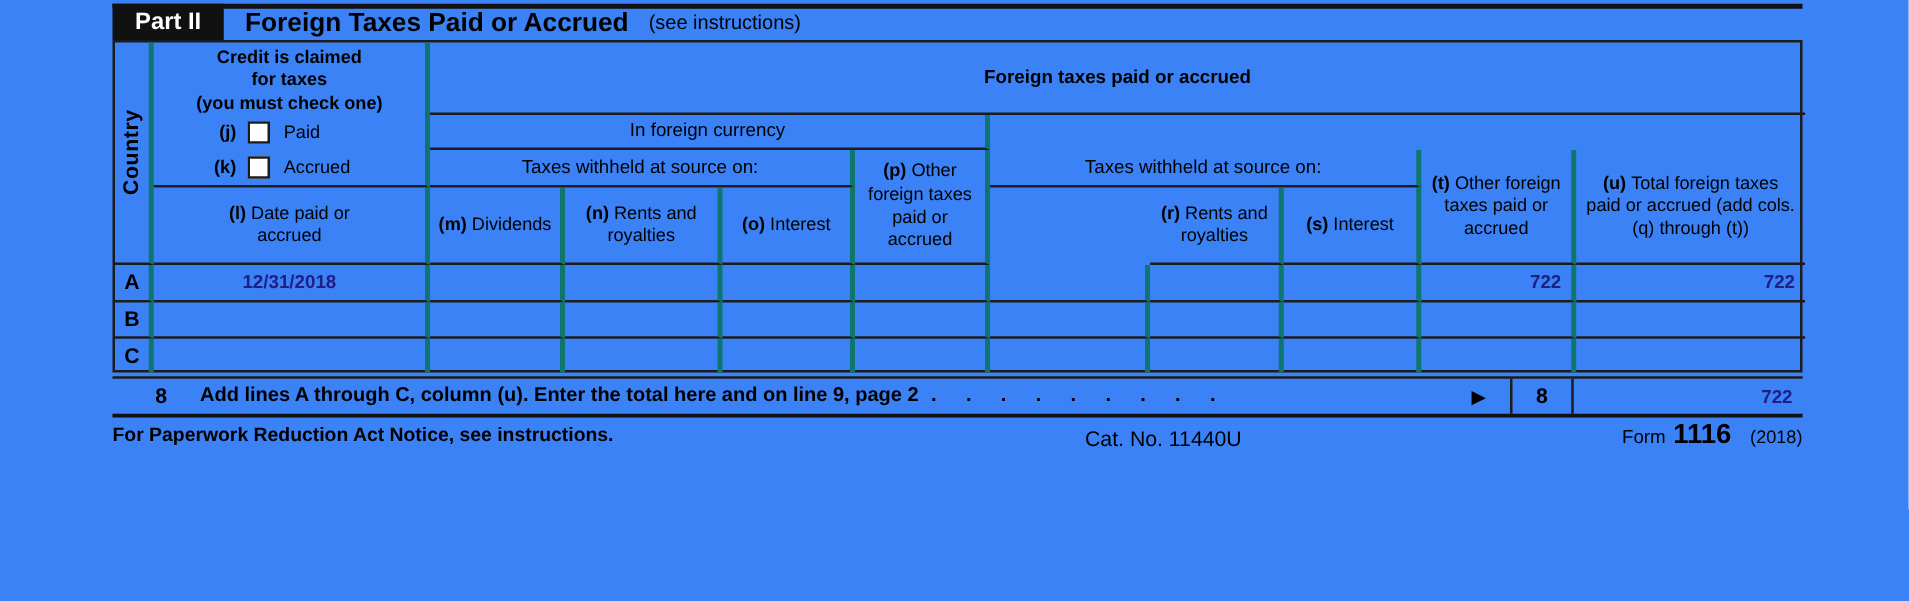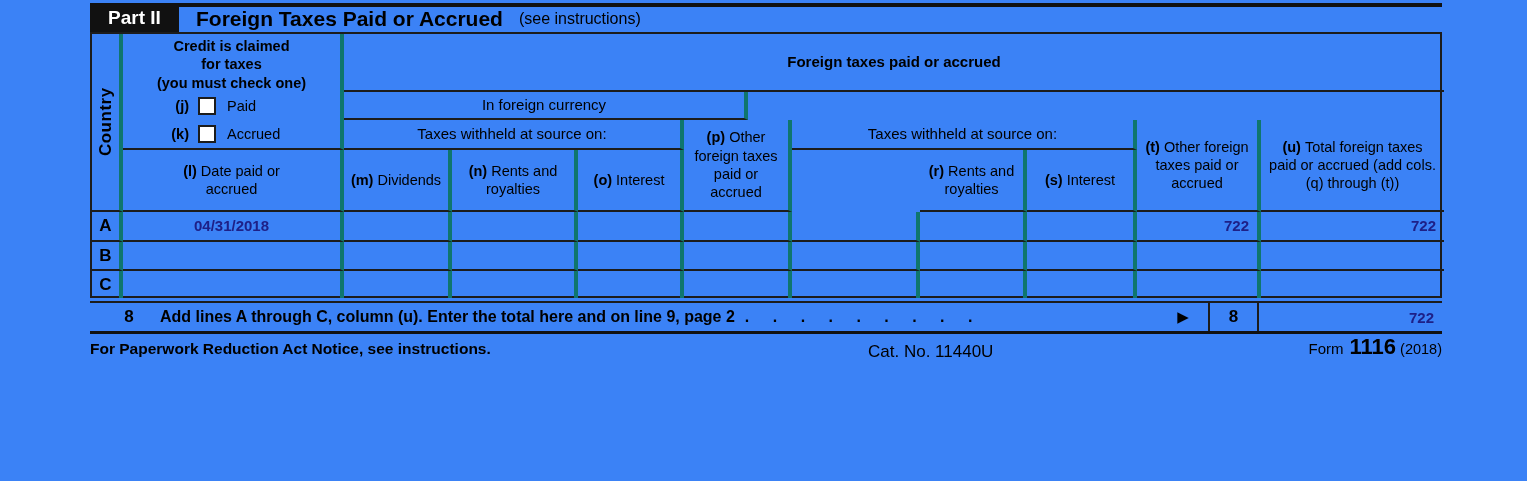--- a/index.html
+++ b/index.html
@@ -67,21 +67,21 @@
   .line8-dots { margin-left:10px; word-spacing:19px; font-weight:bold; }
   .line8-arrow { left:1078px; top:0; width:30px; height:28px; display:flex; align-items:center; justify-content:center; font-size:15px; }
   .line8-box { left:1118px; top:0; width:51px; height:28px; border-left:2px solid #1c1c1c; border-right:2px solid #1c1c1c; display:flex; align-items:center; justify-content:center; font-weight:bold; font-size:17px; }
   .line8-val { left:1169px; top:0; width:183px; height:28px; display:flex; align-items:center; justify-content:flex-end; padding-right:8px; box-sizing:border-box; }
 
   
   .footer-notice { left:90px; top:340px; font-weight:bold; font-size:15.5px; }
   .footer-cat { left:868px; top:342px; font-size:17px; }
   .footer-form { right:85px; top:334px; display:flex; align-items:baseline; }
   .footer-form .w { font-size:15px; margin-right:6px; }
-  .footer-form .n { font-size:22px; font-weight:bold; margin-right:4px; }
+  .footer-form .n { font-size:22px; font-weight:bold; margin-right:15px; }
   .footer-form .y { font-size:14.5px; }
 </style>
 </head>
 <body>
 
 <div class="canvas">
 
   <div class="abs topbar"></div>
   <div class="abs part-tab">
     <span>Part II</span>
@@ -114,21 +114,21 @@
     </div>
 
     <div class="cell br bb collabel" style="left:31px;top:116px;width:221px;height:62px;">
       <span style="max-width:130px;"><span class="b">(l)</span><span class="plain">Date paid or accrued</span></span>
     </div>
 
     <div class="cell bb b sec" style="left:252px;top:0;width:1100px;height:58px;">
       <span>Foreign taxes paid or accrued</span>
     </div>
 
-    <div class="cell br bb sec" style="left:252px;top:58px;width:404px;height:28px;">
+    <div class="cell br bb sec" style="left:252px;top:58px;width:448px;height:28px;">
       <span>In foreign currency</span>
     </div>
 
     <div class="cell br bb sec" style="left:252px;top:86px;width:340px;height:30px;">
       <span>Taxes withheld at source on:</span>
     </div>
     <div class="cell br bb collabel" style="left:592px;top:86px;width:108px;height:92px;">
       <span><span class="b">(p)</span><span class="plain">Other foreign taxes paid or accrued</span></span>
     </div>
     <div class="cell br bb sec" style="left:700px;top:86px;width:345px;height:30px;">
@@ -151,21 +151,21 @@
       <span><span class="b">(o)</span><span class="plain">Interest</span></span>
     </div>
     <div class="cell br bb collabel" style="left:828px;top:116px;width:107px;height:62px;">
       <span style="max-width:95px;"><span class="b">(r)</span><span class="plain">Rents and royalties</span></span>
     </div>
     <div class="cell br bb collabel" style="left:935px;top:116px;width:110px;height:62px;">
       <span><span class="b">(s)</span><span class="plain">Interest</span></span>
     </div>
 
     <div class="cell br bb rowletter" style="left:0;top:178px;width:31px;height:30px;">A</div>
-    <div class="cell br bb entry" style="left:31px;top:178px;width:221px;height:30px;">04/31/2018</div>
+    <div class="cell br bb entry" style="left:31px;top:178px;width:221px;height:30px;">12/31/2018</div>
     <div class="cell br bb entry" style="left:252px;top:178px;width:108px;height:30px;"></div>
     <div class="cell br bb entry" style="left:360px;top:178px;width:126px;height:30px;"></div>
     <div class="cell br bb entry" style="left:486px;top:178px;width:106px;height:30px;"></div>
     <div class="cell br bb entry" style="left:592px;top:178px;width:108px;height:30px;"></div>
     <div class="cell br bb entry" style="left:700px;top:178px;width:128px;height:30px;"></div>
     <div class="cell br bb entry" style="left:828px;top:178px;width:107px;height:30px;"></div>
     <div class="cell br bb entry" style="left:935px;top:178px;width:110px;height:30px;"></div>
     <div class="cell br bb entry entry-right" style="left:1045px;top:178px;width:124px;height:30px;">722</div>
     <div class="cell bb entry entry-right" style="left:1169px;top:178px;width:183px;height:30px;">722</div>
 

